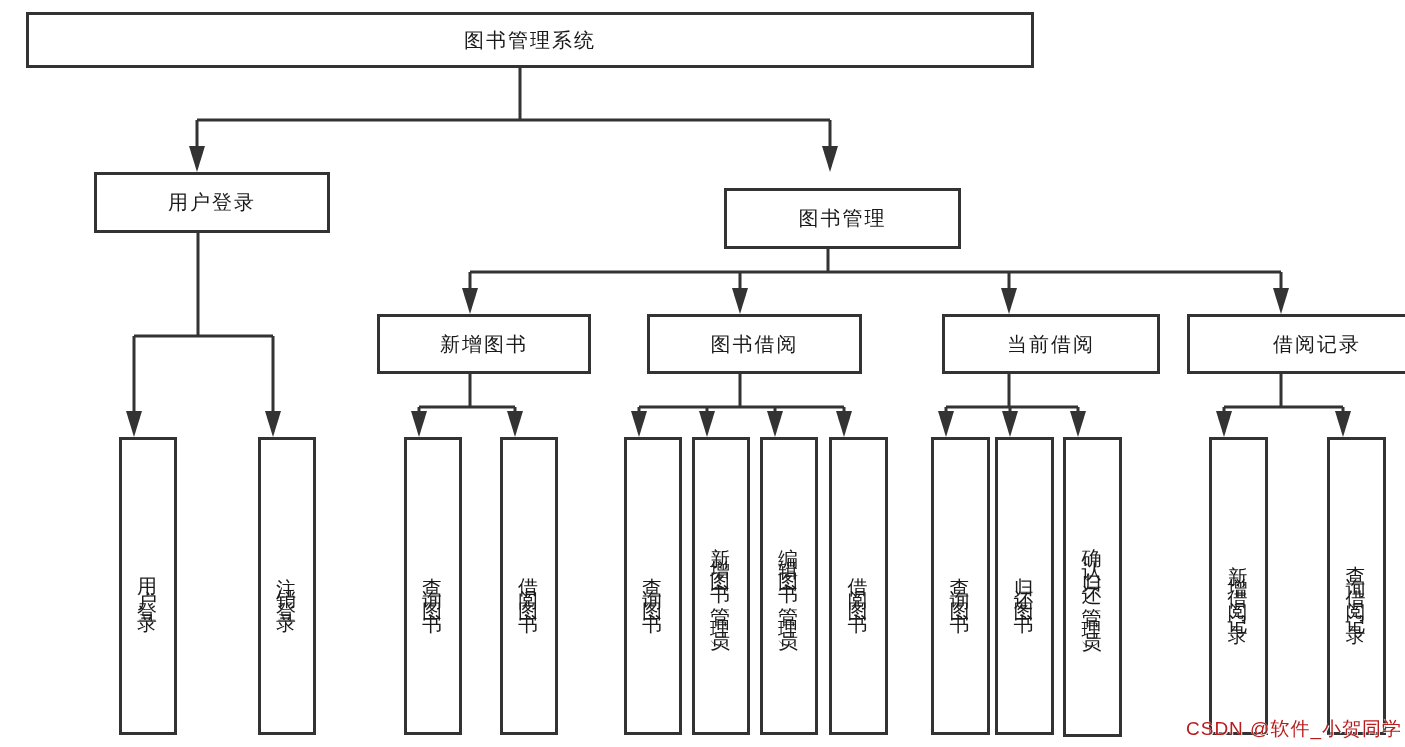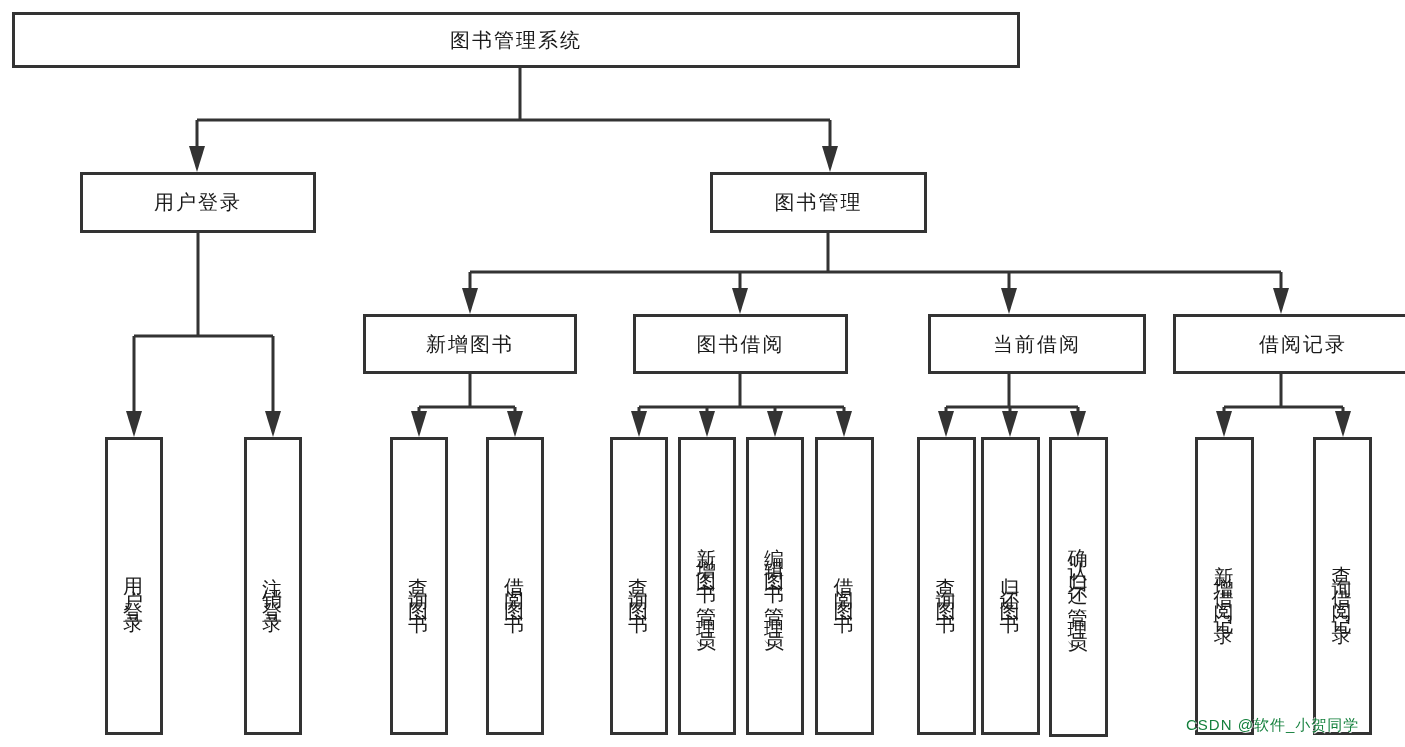--- a/index.html
+++ b/index.html
@@ -18,36 +18,37 @@
   }
   .hbox, .vbox {
     position: absolute;
     box-sizing: border-box;
     background: #ffffff;
     border: 3px solid #333333;
     display: flex;
     align-items: center;
     justify-content: center;
     color: #1a1a1a;
+    margin-left: 14px;
   }
   .hbox { font-size: 20px; letter-spacing: 2px; }
   .vbox .vtext {
     writing-mode: vertical-rl;
     text-orientation: mixed;
     font-size: 20px;
     letter-spacing: 12px;
     color: #1a1a1a;
     white-space: nowrap;
   }
   .watermark {
     position: absolute;
     left: 1186px;
     top: 716px;
-    font-size: 15px;
-    color: #15803d;
+    font-size: 19px;
+    color: #b91c1c;
     letter-spacing: 1px;
     z-index: 5;
     text-shadow: 1px 1px 0 rgba(255,255,255,0.9), -1px -1px 0 rgba(255,255,255,0.6);
     white-space: nowrap;
   }
 </style>
 </head>
 <body>
 
 <div class="canvas">
@@ -92,21 +93,21 @@
     </g>
   </svg>
 
   <div class="hbox" style="left:12px; top:12px; width:1008px; height:56px;">
     <span>图书管理系统</span>
   </div>
 
   <div class="hbox" style="left:80px; top:172px; width:236px; height:61px;">
     <span>用户登录</span>
   </div>
-  <div class="hbox" style="left:710px; top:172px; width:217px; height:61px;font-family:Liberation Serif, serif;">
+  <div class="hbox" style="left:710px; top:188px; width:237px; height:61px;font-family:Liberation Serif, serif;">
     <span>图书管理</span>
   </div>
 
   <div class="hbox" style="left:363px; top:314px; width:214px; height:60px;">
     <span>新增图书</span>
   </div>
   <div class="hbox" style="left:633px; top:314px; width:215px; height:60px;">
     <span>图书借阅</span>
   </div>
   <div class="hbox" style="left:928px; top:314px; width:218px; height:60px;">

